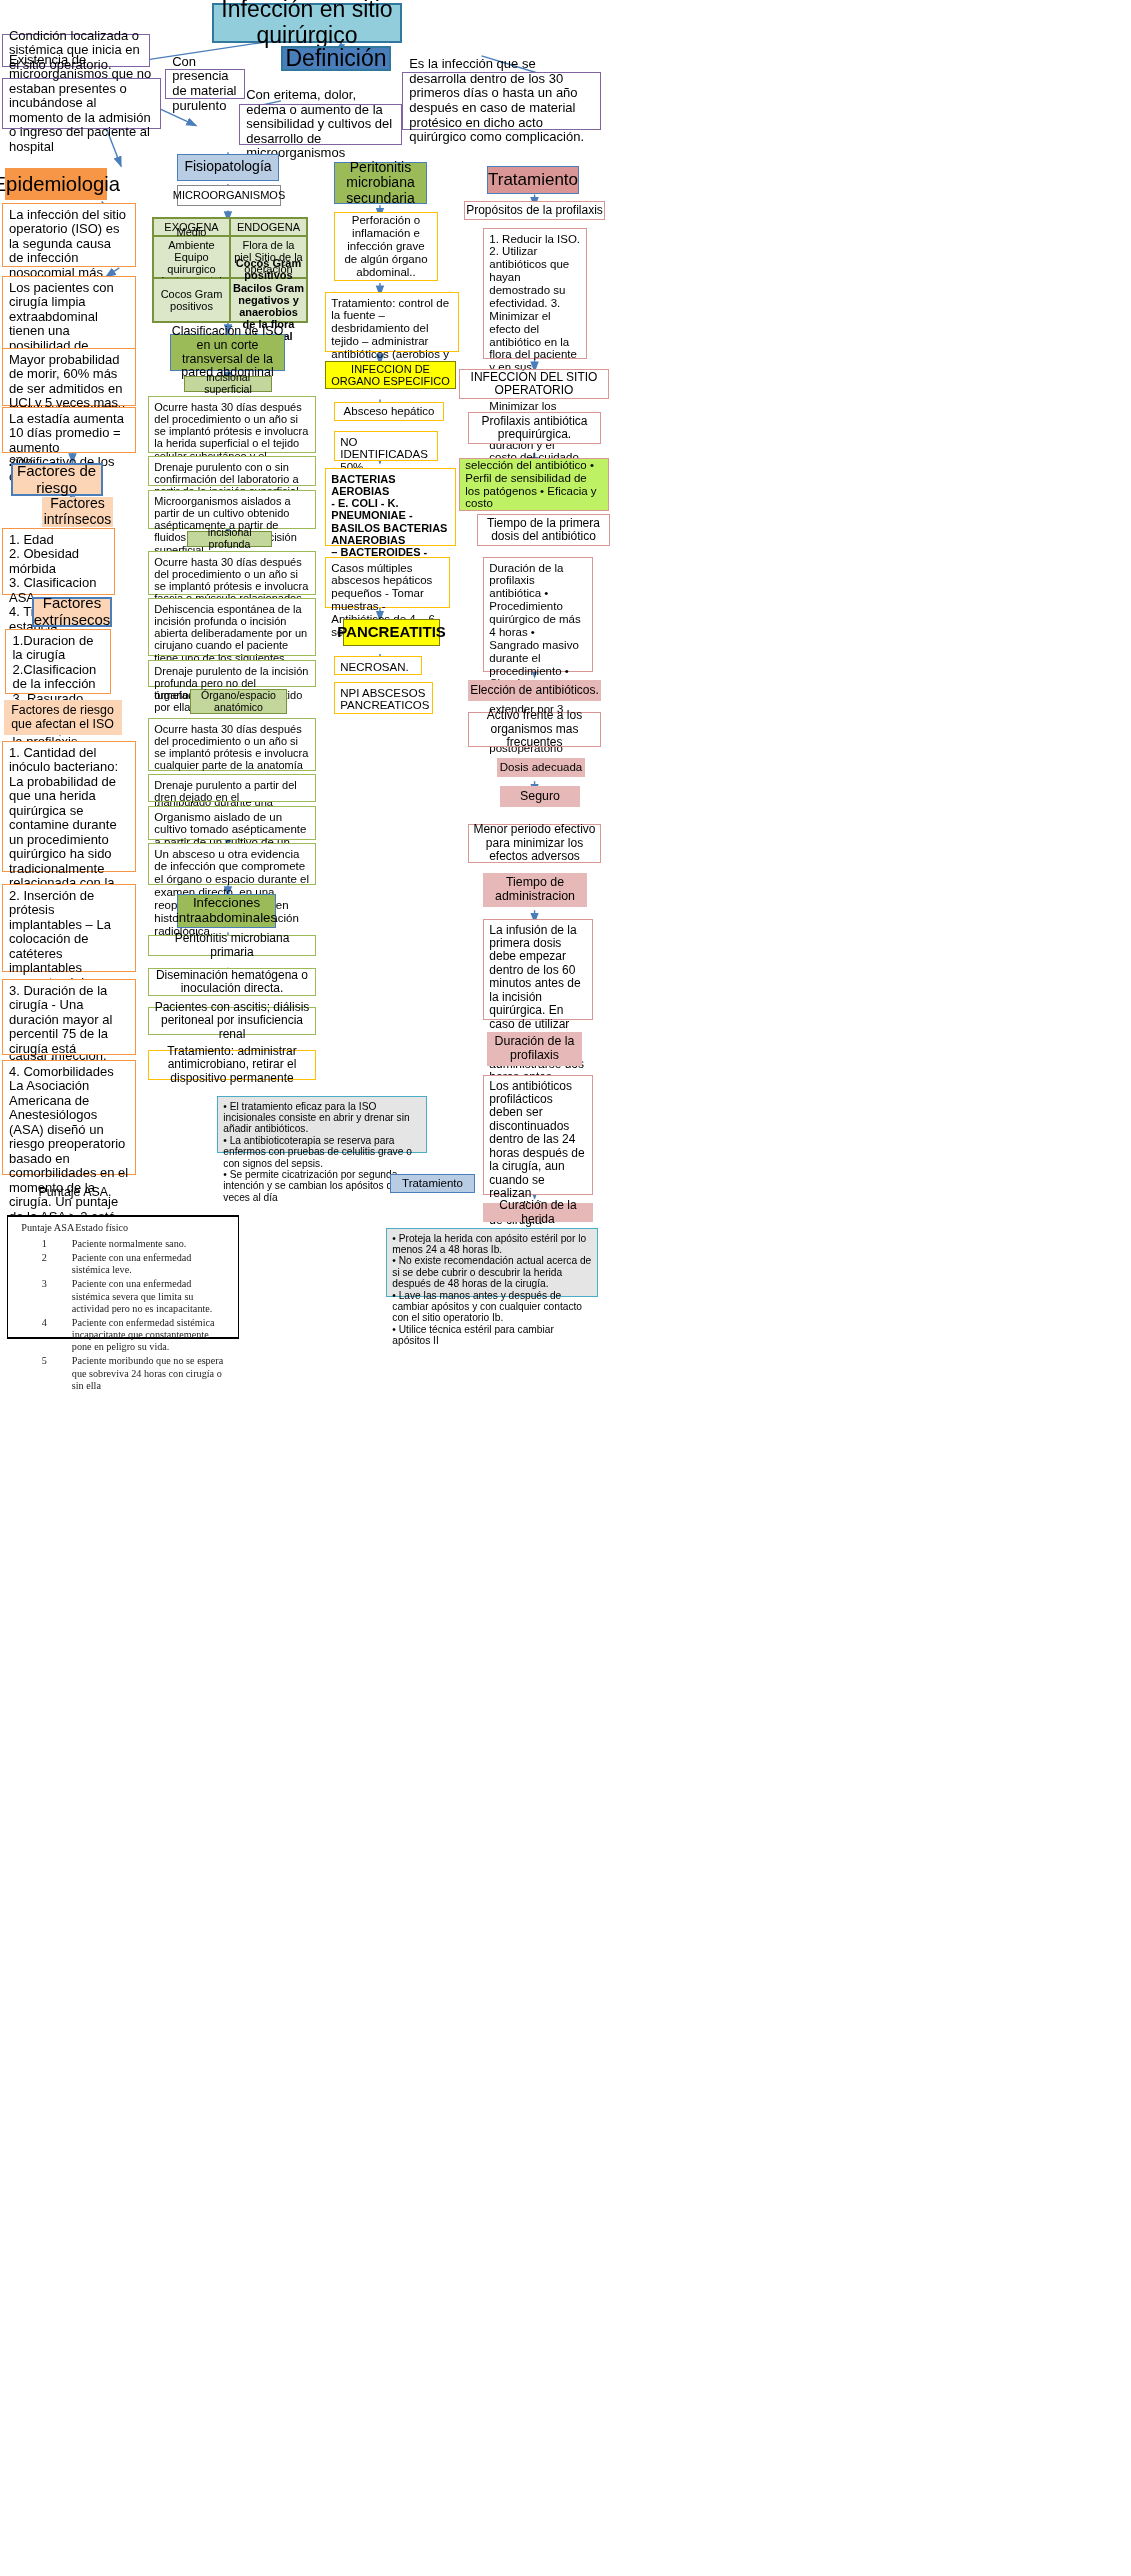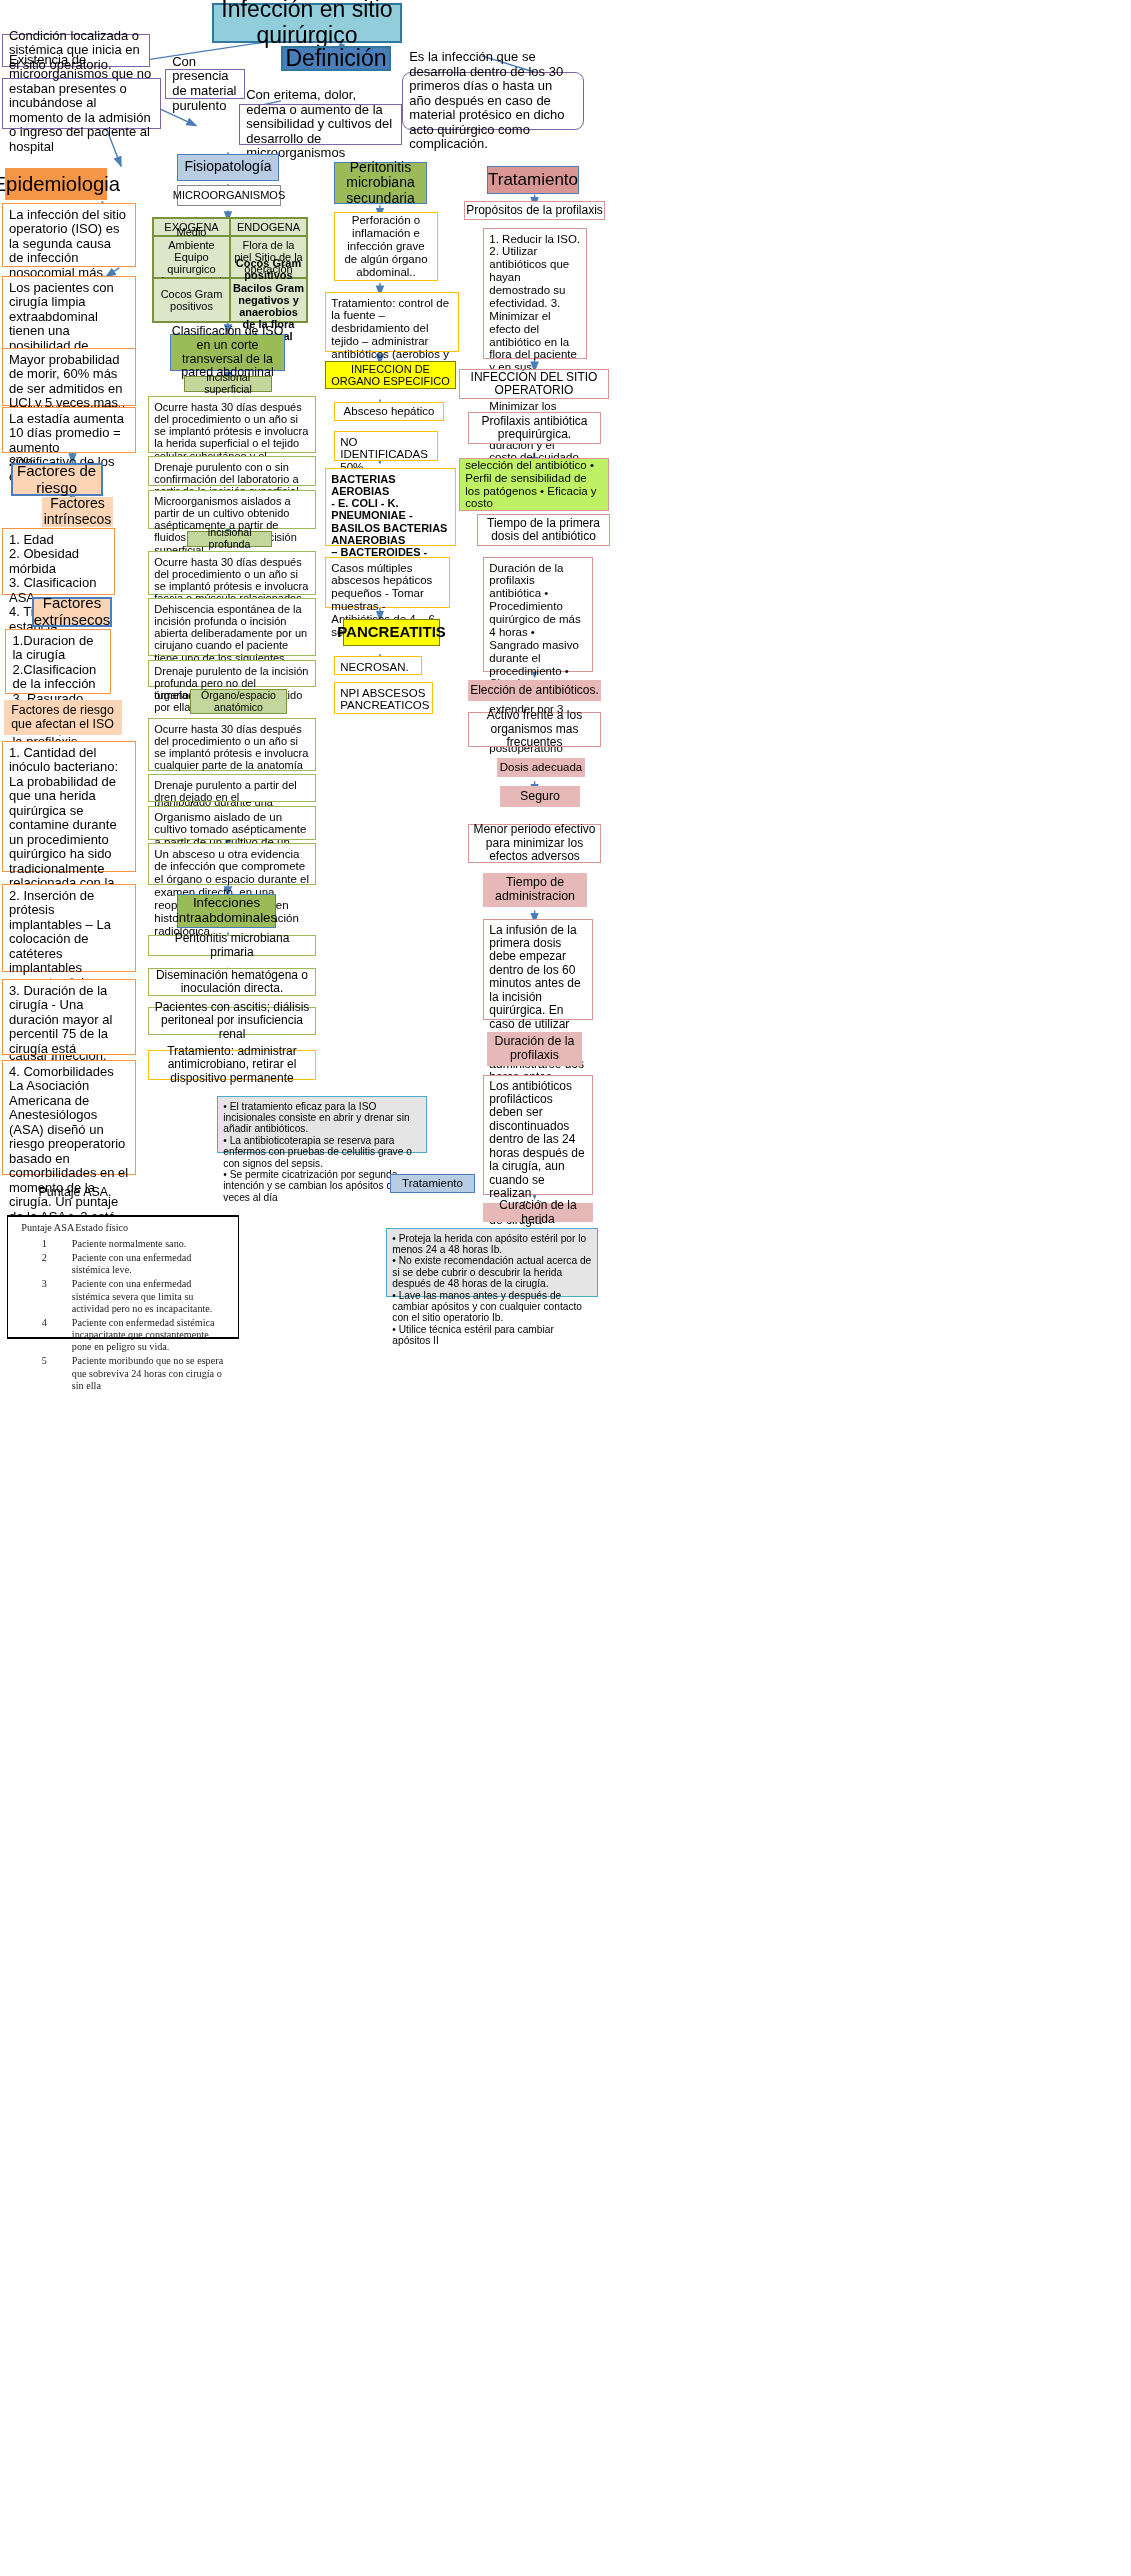--- a/index.html
+++ b/index.html
@@ -241,21 +241,21 @@
   <div class="node title-def" style="left:281px;top:46px;width:110px;height:25px;">Definición</div>
 
   <div class="node purple-box" style="left:1.8px;top:34px;width:148px;height:33px;">Condición localizada o sistémica que inicia en el sitio operatorio.</div>
 
   <div class="node purple-box" style="left:1.8px;top:78px;width:159px;height:51px;">Existencia de microorganismos que no estaban presentes o incubándose al momento de la admisión o ingreso del paciente al hospital</div>
 
   <div class="node purple-box" style="left:165px;top:69px;width:80px;height:30px;">Con presencia de material purulento</div>
 
   <div class="node purple-box" style="left:239px;top:104px;width:163px;height:41px;">Con eritema, dolor, edema o aumento de la sensibilidad y cultivos del desarrollo de microorganismos</div>
 
-  <div class="node purple-box" style="left:402px;top:72px;width:182px;height:58px;border-radius:9px;">Es la infección que se desarrolla dentro de los 30 primeros días o hasta un año después en caso de material protésico en dicho acto quirúrgico como complicación.</div>
+  <div class="node purple-box" style="left:402px;top:72px;width:199px;height:58px;">Es la infección que se desarrolla dentro de los 30 primeros días o hasta un año después en caso de material protésico en dicho acto quirúrgico como complicación.</div>
 
   <div class="node orange-head" style="left:5.3px;top:168px;width:102px;height:32px;">Epidemiologia</div>
 
   <div class="node orange-box" style="left:1.8px;top:203px;width:134px;height:64px;">La infección del sitio operatorio (ISO) es la segunda causa de infección nosocomial más frecuentemente reportada.</div>
 
   <div class="node orange-box" style="left:1.8px;top:276px;width:134px;height:81px;">Los pacientes con cirugía limpia extraabdominal tienen una posibilidad de desarrollar ISO entre 2%y 5%, mientras que los pacientes a quienes se les practica un procedimiento abdominal hasta 20%</div>
 
   <div class="node orange-box" style="left:1.8px;top:348px;width:134px;height:58px;">Mayor probabilidad de morir, 60% más de ser admitidos en UCI y 5 veces mas de ser hospitalizados</div>
 
   <div class="node orange-box" style="left:1.8px;top:407px;width:134px;height:46px;">La estadía aumenta 10 días promedio = aumento significativo de los costos.</div>

